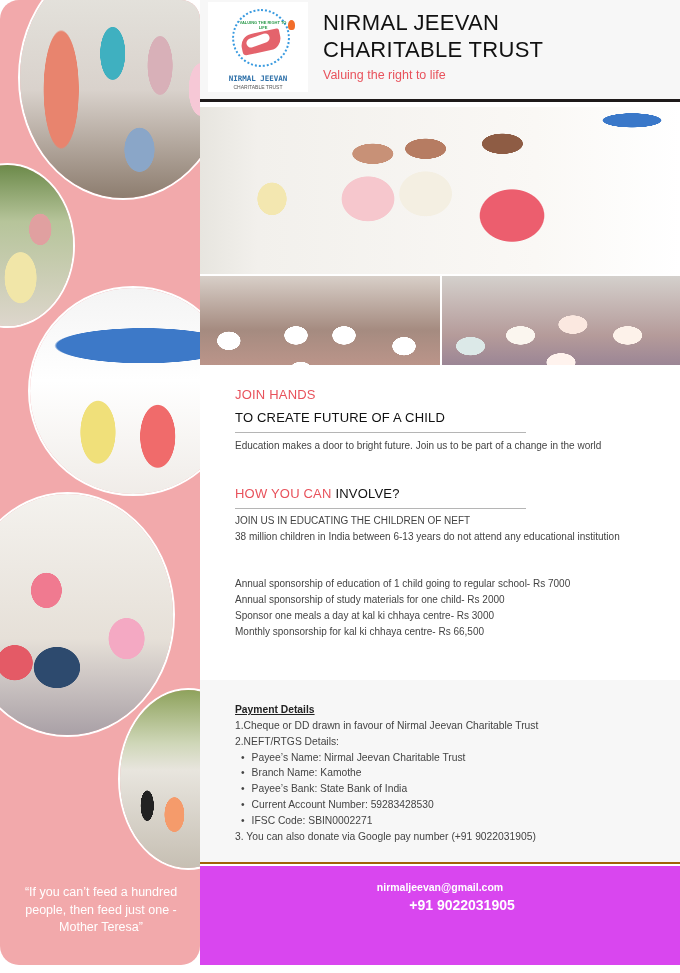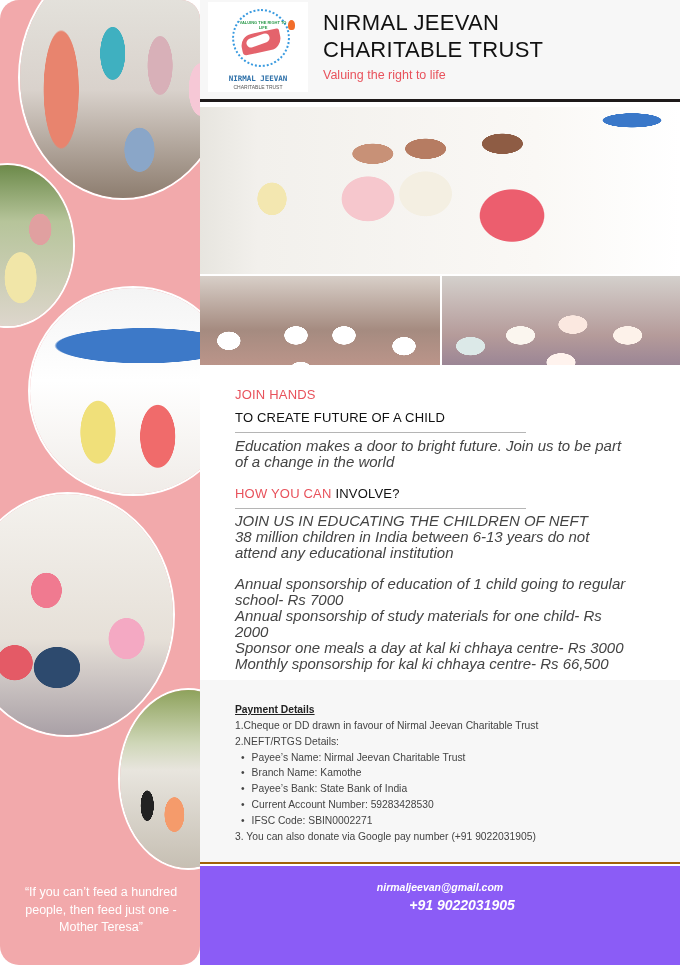--- a/index.html
+++ b/index.html
@@ -141,41 +141,41 @@
 
     .content {
       position: absolute; left: 200px; top: 365px; width: 541px; height: 293px; background: #fff;
     }
     .h-red { color: #e8525c; }
     .join-hands { position: absolute; left: 35px; top: 22px; font-size: 13px; letter-spacing: 0.2px; }
     .create-future { position: absolute; left: 35px; top: 45px; font-size: 13px; color: #111; letter-spacing: 0.2px; }
     .rule { position: absolute; left: 35px; width: 291px; height: 1px; background: #b5b5b5; }
     .r1 { top: 67px; }
     .r2 { top: 143px; }
-    .body-text { position: absolute; left: 35px; width: 400px; font-size: 15px; line-height: 16px; color: #444; font-style: italic; }
+    .body-text { position: absolute; left: 35px; width: 400px; font-size: 10px; line-height: 16px; color: #444; }
     .intro { top: 73px; }
     .how-heading { position: absolute; left: 35px; top: 121px; font-size: 13px; color: #111; letter-spacing: 0.2px; }
     .edu-block { top: 148px; }
     .sponsor-list { top: 211px; }
 
     .payment {
       position: absolute; left: 200px; top: 680px; width: 480px; height: 184px;
       background: #f7f7f7; border-bottom: 2px solid #a16207;
     }
     .pay-title {
       position: absolute; left: 35px; top: 24px; font-size: 10.3px; font-weight: bold;
       color: #222; text-decoration: underline;
     }
     .pay-lines { position: absolute; left: 35px; top: 38px; width: 420px; font-size: 10.3px; line-height: 15.8px; color: #444; }
     .pay-lines ul { list-style: none; padding-left: 6px; }
     .pay-lines li::before { content: "•"; margin-right: 7px; }
 
     .footer {
       position: absolute; left: 200px; top: 866px; width: 480px; height: 99px;
-      background: #8b5cf6; color: #fff; text-align: center; font-style: italic;
+      background: #d946ef; color: #fff; text-align: center;
     }
     .email { position: absolute; left: 0; top: 15px; width: 100%; font-size: 10.5px; font-weight: bold; }
     .phone { position: absolute; left: 0; top: 31px; width: 100%; font-size: 14px; font-weight: bold; margin-left: 22px; }
     .location { position: absolute; left: 90px; top: 53px; width: 300px; font-size: 10.3px; line-height: 15.5px; }
   </style>
 </head>
 <body>
 
 <div class="left-col">
   <div class="circle c1">

